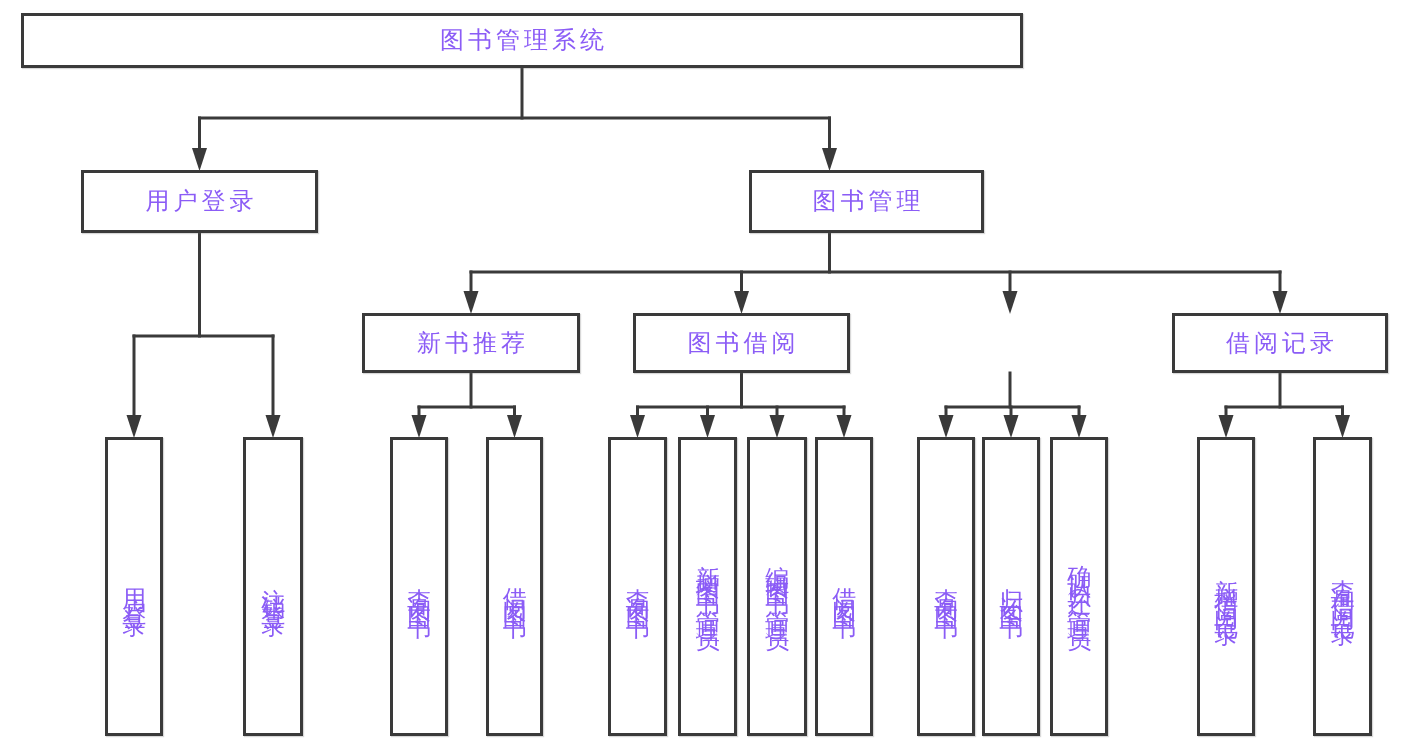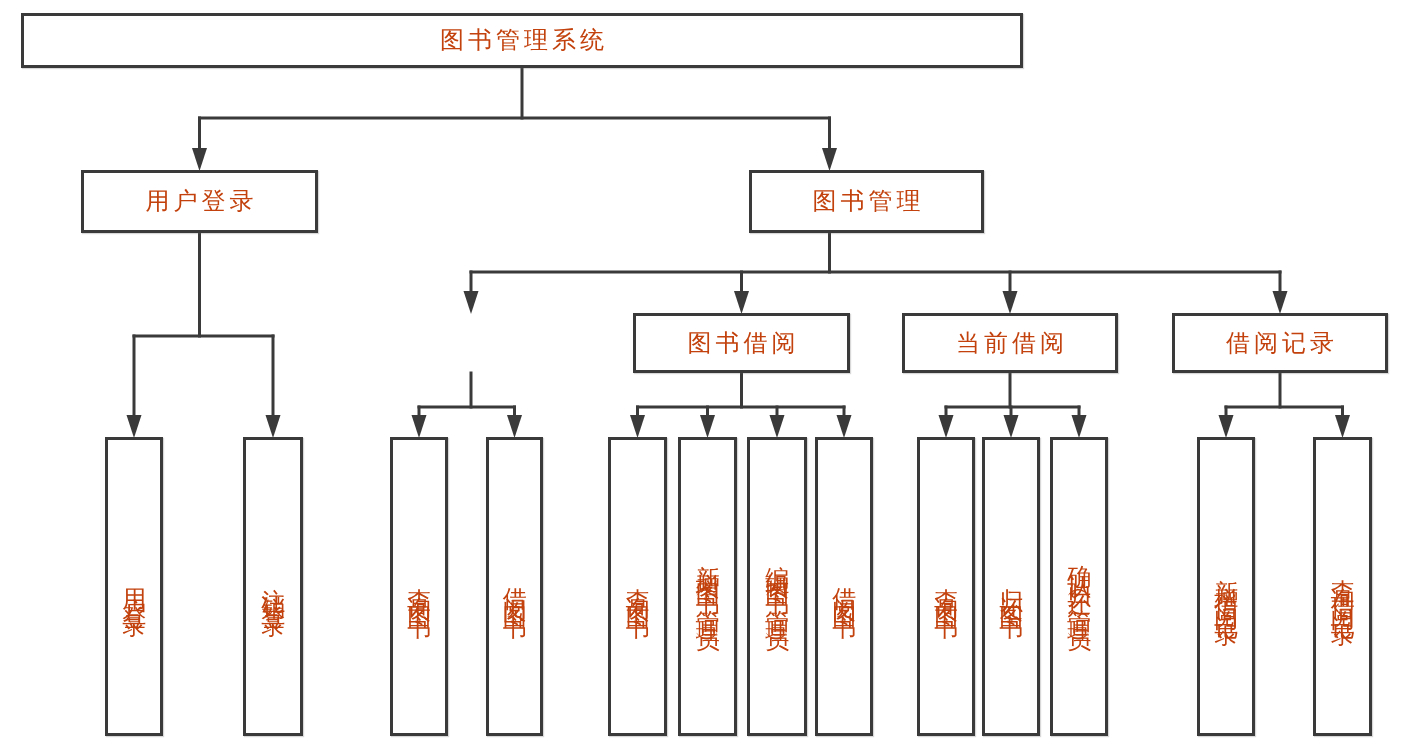--- a/index.html
+++ b/index.html
@@ -31,21 +31,21 @@
     position: absolute;
     box-sizing: border-box;
     border: 3px solid #3a3a3a;
     background: #ffffff;
     display: flex;
     align-items: center;
     justify-content: center;
     box-shadow: 1px 1px 1px rgba(100,100,100,0.25);
   }
   .node span {
-    color: #c2410c;
+    color: #8b5cf6;
     font-size: 24px;
     line-height: 1.1;
     letter-spacing: 4px;
     text-indent: 4px;
     white-space: nowrap;
   }
   .node.vertical span {
     writing-mode: vertical-rl;
     text-orientation: mixed;
     letter-spacing: 9px;
@@ -123,25 +123,25 @@
 
 <div class="node" style="left: 21px; top: 13px; width: 1002px; height: 55px;">
       <span>图书管理系统</span>
     </div>
     <div class="node" style="left: 81px; top: 170px; width: 237px; height: 63px;">
       <span>用户登录</span>
     </div>
     <div class="node" style="left: 712px; top: 170px; width: 235px; height: 63px; margin-left: 37px;">
       <span>图书管理</span>
     </div>
+    <div class="node" style="left: 362px; top: 313px; width: 218px; height: 60px;">
+      <span>新书推荐</span>
+    </div>
     <div class="node" style="left: 633px; top: 313px; width: 217px; height: 60px;">
       <span>图书借阅</span>
-    </div>
-    <div class="node" style="left: 902px; top: 313px; width: 216px; height: 60px;">
-      <span>当前借阅</span>
     </div>
     <div class="node" style="left: 1172px; top: 313px; width: 216px; height: 60px;">
       <span>借阅记录</span>
     </div>
     <div class="node vertical" style="left: 105px; top: 437px; width: 58px; height: 299px;">
       <span>用户登录</span>
     </div>
     <div class="node vertical" style="left: 243px; top: 437px; width: 60px; height: 299px;">
       <span>注销登录</span>
     </div>

